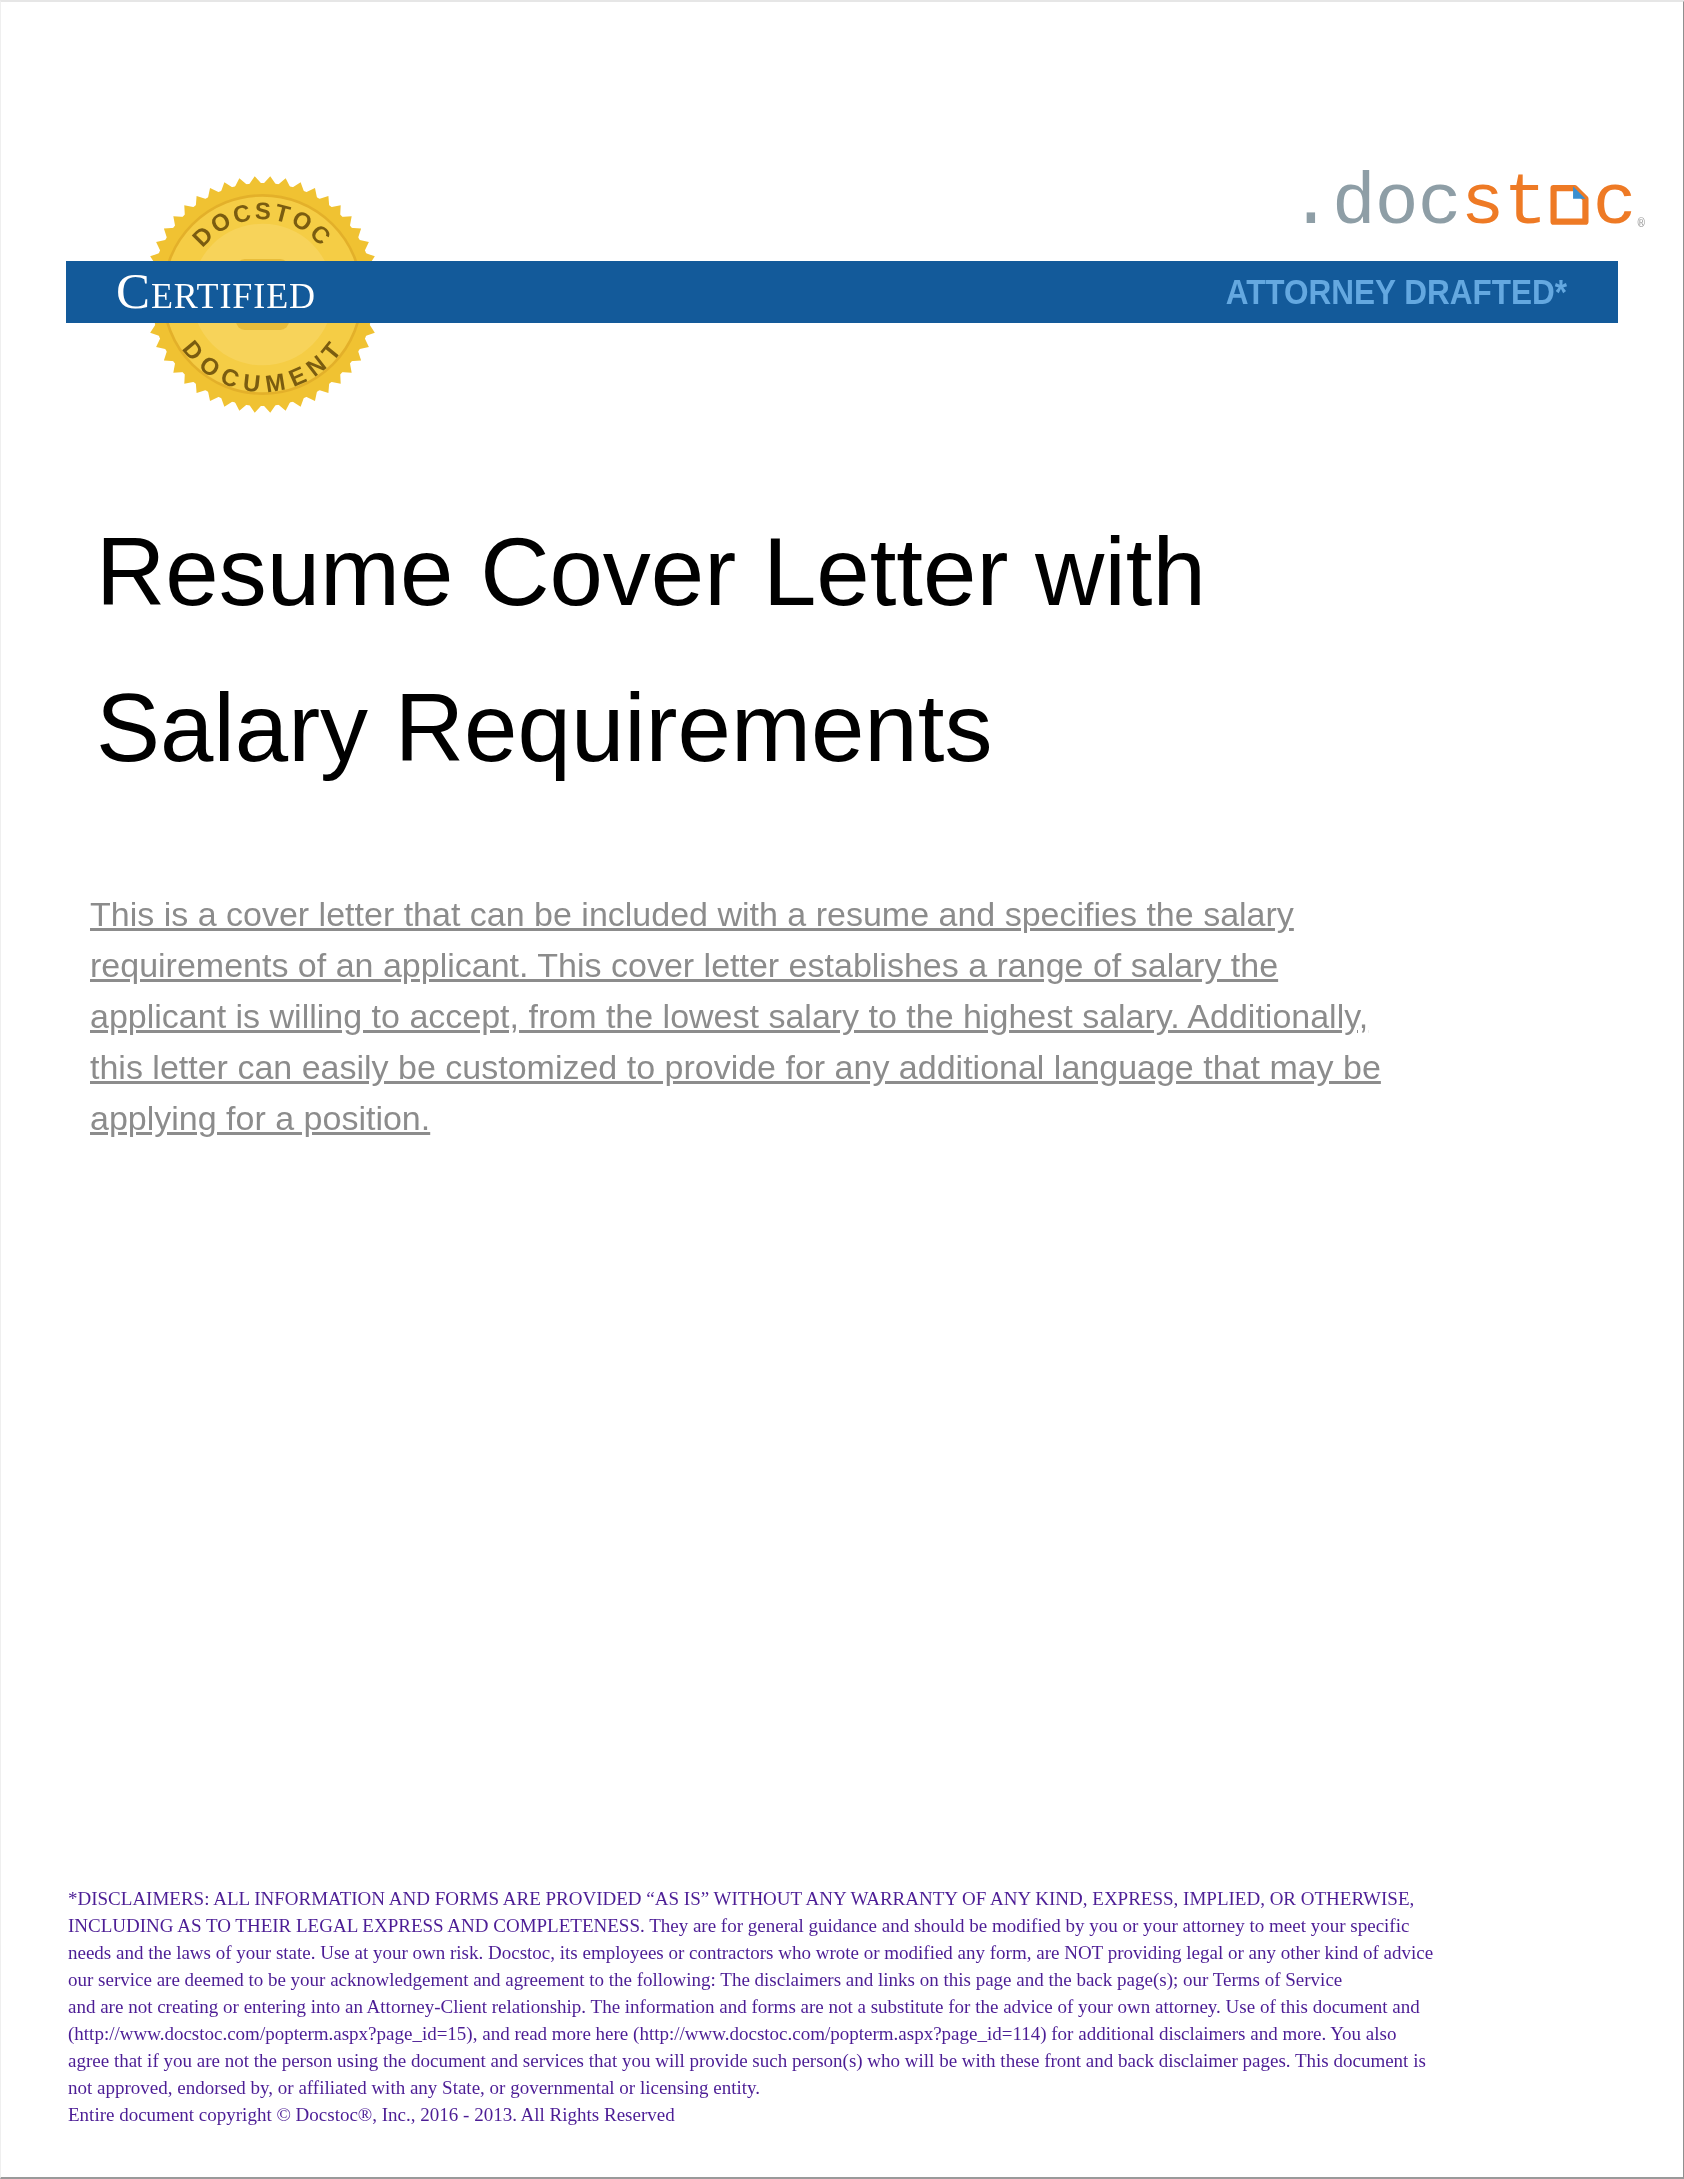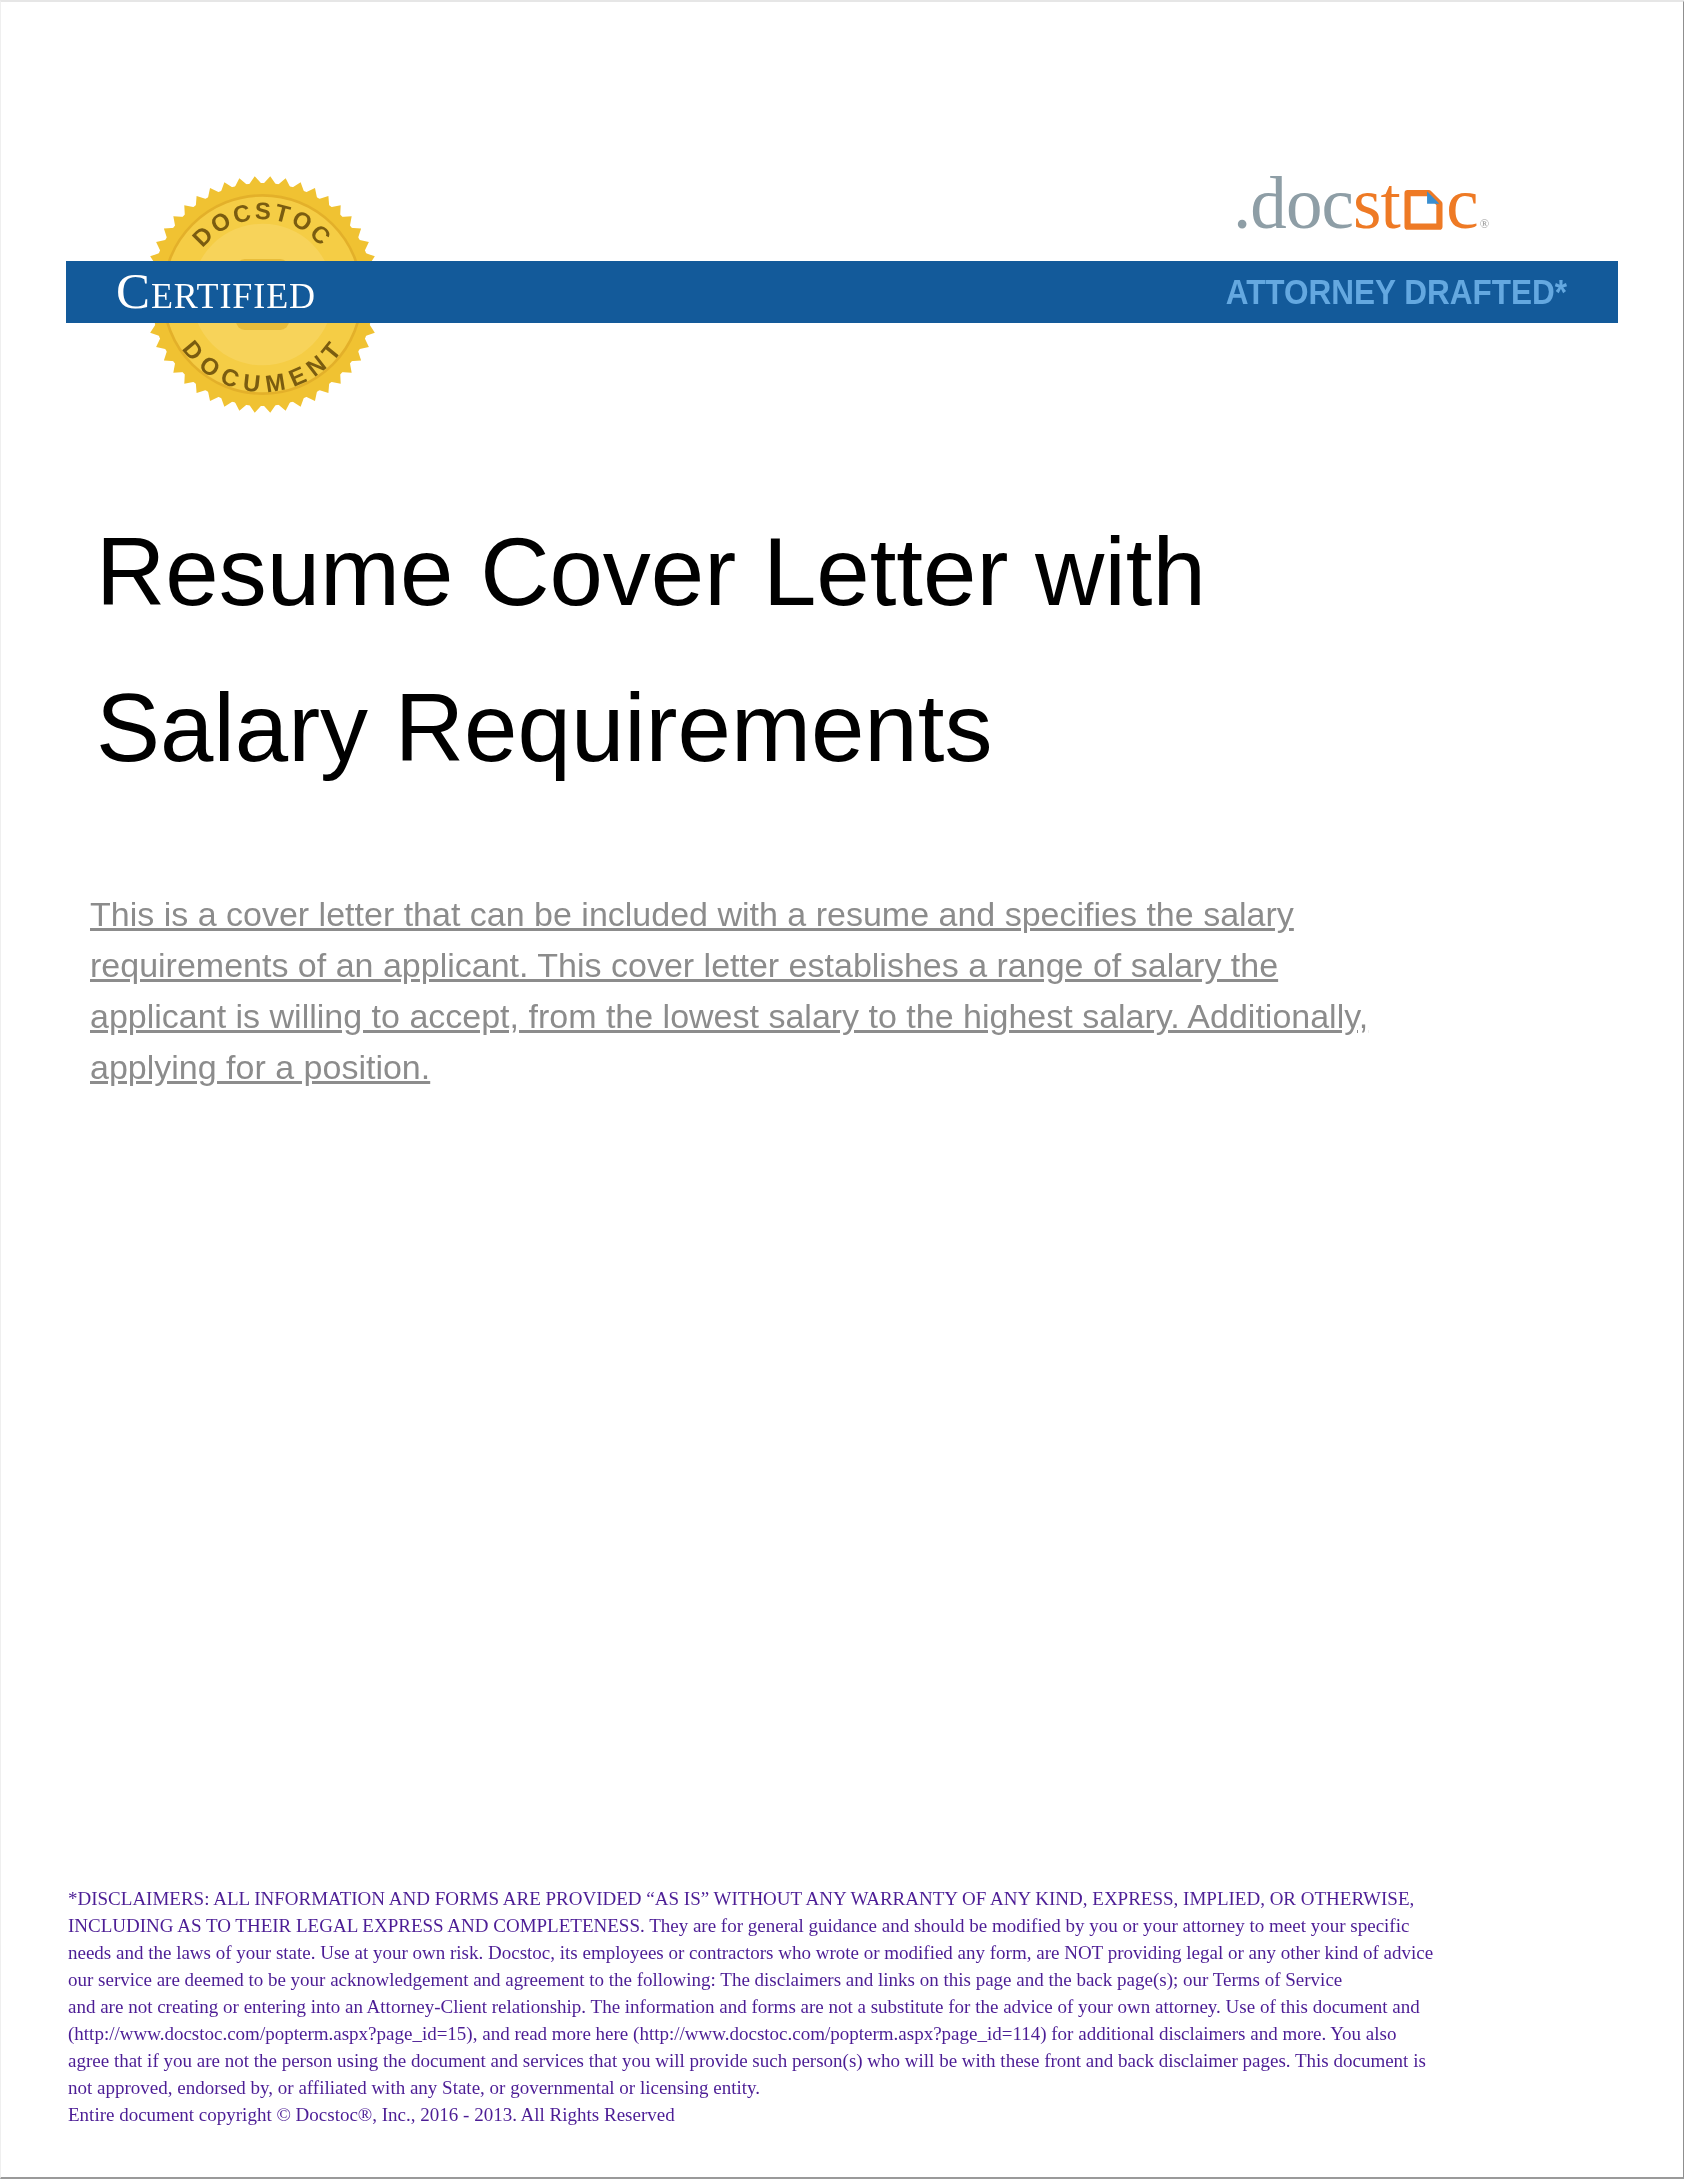--- a/index.html
+++ b/index.html
@@ -22,22 +22,22 @@
     position: absolute; left: 142px; top: 173px; width: 239px; height: 239px;
   }
   .seal svg { width: 239px; height: 239px; display: block; }
   .certified-text {
     position: absolute; left: 115px; top: 257px; height: 64px;
     font-family: "Liberation Serif", "DejaVu Serif", serif;
     font-size: 51px; line-height: 64px; color: #ffffff; letter-spacing: 0.9px;
     font-variant: small-caps;
   }
   .brand-logo {
-    position: absolute; left: 1232px; top: 153px; height: 98px;
-    font-family: Liberation Serif, serif;
+    position: absolute; left: 1288px; top: 153px; height: 98px;
+    font-family: Liberation Mono, monospace;
     font-size: 73px; line-height: 98px; letter-spacing: -0.9px;
     white-space: nowrap;
   }
   .brand-logo .doc { color: #8e9ea6; }
   .brand-logo .stoc { color: #ee7a25; }
   .brand-logo .reg { font-size: 12.4px; color: #999; vertical-align: top; position: relative; top: 19.5px; margin-left: 1.8px; }
   .doc-icon {
     display: inline-block; width: 41px; height: 46px; position: relative; top: 3.5px;
     margin: 0 2.7px;
   }
@@ -115,20 +115,21 @@
 
   <h1 class="title">
     <span style="display:block">Resume Cover Letter with</span>
     <span style="display:block">Salary Requirements</span>
   </h1>
 
   <p class="description">
     <span class="line">This is a cover letter that can be included with a resume and specifies the salary</span>
     <span class="line">requirements of an applicant.  This cover letter establishes a range of salary the</span>
     <span class="line">applicant is willing to accept, from the lowest salary to the highest salary.  Additionally,</span>
+    <span class="line">this letter can easily be customized to provide for any additional language that may be</span>
     <span class="line">applying for a position.</span>
   </p>
 
   <p class="disclaimer">
     <span class="line">*DISCLAIMERS: ALL INFORMATION AND FORMS ARE PROVIDED “AS IS” WITHOUT ANY WARRANTY OF ANY KIND, EXPRESS, IMPLIED, OR OTHERWISE,</span>
     <span class="line">INCLUDING AS TO THEIR LEGAL EXPRESS AND COMPLETENESS. They are for general guidance and should be modified by you or your attorney to meet your specific</span>
     <span class="line">needs and the laws of your state. Use at your own risk. Docstoc, its employees or contractors who wrote or modified any form, are NOT providing legal or any other kind of advice</span>
     <span class="line">our service are deemed to be your acknowledgement and agreement to the following:  The disclaimers and links on this page and the back page(s); our Terms of Service</span>
     <span class="line">and are not creating or entering into an Attorney-Client relationship. The information and forms are not a substitute for the advice of your own attorney. Use of this document and</span>
     <span class="line">(http://www.docstoc.com/popterm.aspx?page_id=15), and read more here (http://www.docstoc.com/popterm.aspx?page_id=114) for additional disclaimers and more.  You also</span>

